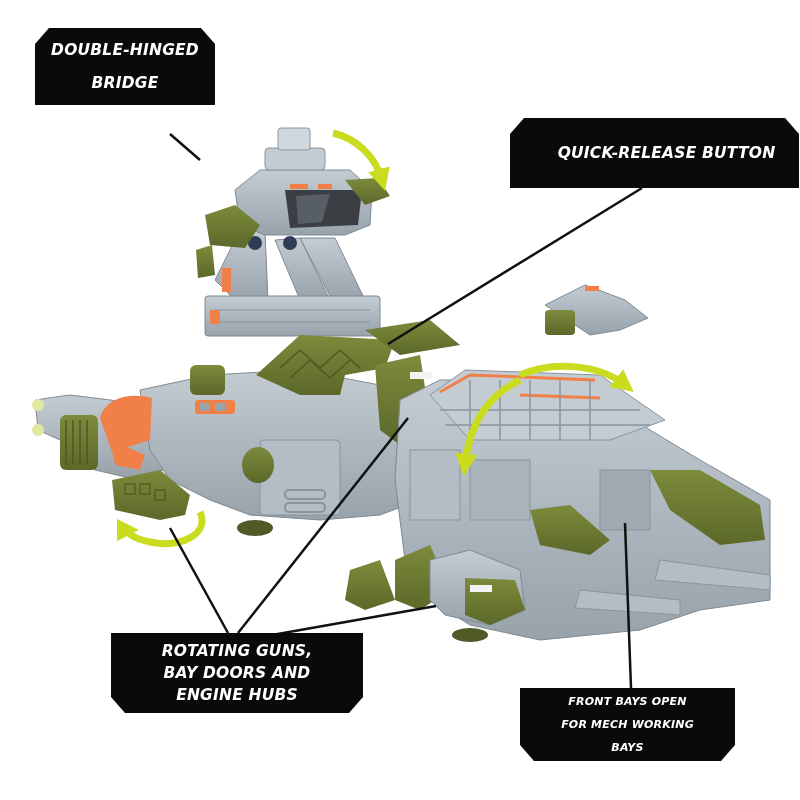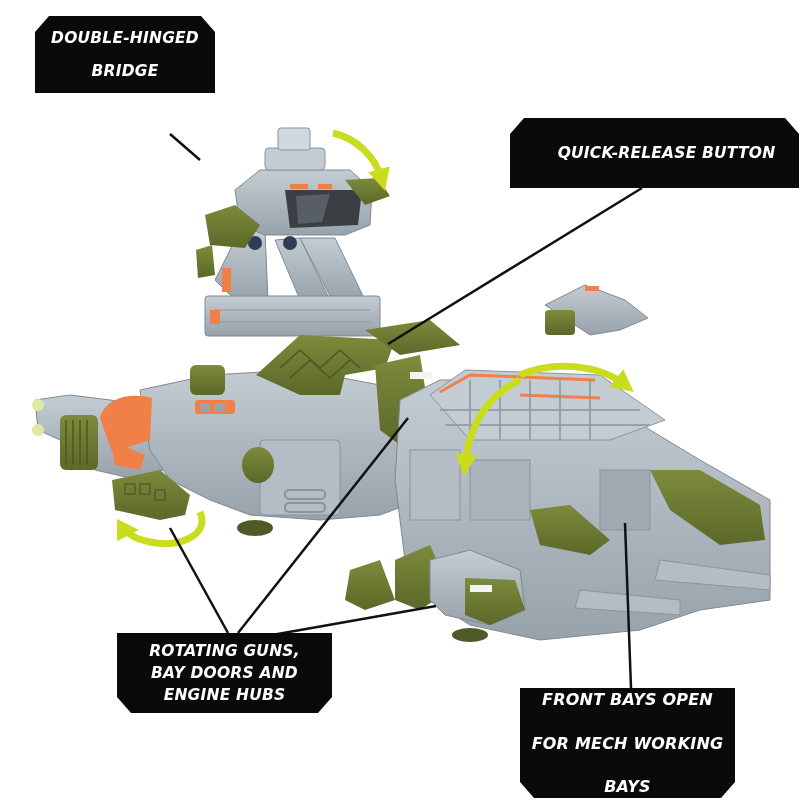--- a/index.html
+++ b/index.html
@@ -11,24 +11,24 @@
   .callout {
     position: absolute; background: #0a0a0a; color: #ffffff;
     font-family: "DejaVu Sans", sans-serif; font-weight: bold; font-style: italic;
     text-transform: uppercase; text-align: center; letter-spacing: 0.2px;
     display: flex; flex-direction: column; justify-content: center; align-items: center;
     box-shadow: 1px 1px 2px rgba(0,0,0,0.25);
   }
   .callout .line { display: block; white-space: nowrap; }
   .chamfer-top { clip-path: polygon(14px 0, calc(100% - 14px) 0, 100% 16px, 100% 100%, 0 100%, 0 16px); }
   .chamfer-bottom { clip-path: polygon(0 0, 100% 0, 100% calc(100% - 16px), calc(100% - 14px) 100%, 14px 100%, 0 calc(100% - 16px)); }
-  #callout-bridge { left: 35px; top: 16px; width: 180px; height: 77px; font-size: 15.5px; line-height: 21px; gap: 12px; }
+  #callout-bridge { left: 35px; top: 28px; width: 180px; height: 77px; font-size: 15.5px; line-height: 21px; gap: 12px; }
   #callout-quick { left: 510px; top: 118px; width: 265px; height: 70px; font-size: 15.5px; line-height: 22px; padding-left: 24px; }
-  #callout-rotating { left: 117px; top: 633px; width: 215px; height: 80px; font-size: 15.5px; line-height: 22px; }
-  #callout-front { left: 520px; top: 688px; width: 215px; height: 110px; font-size: 16px; line-height: 23px; justify-content: space-between; }
+  #callout-rotating { left: 111px; top: 633px; width: 252px; height: 80px; font-size: 15.5px; line-height: 22px; }
+  #callout-front { left: 520px; top: 688px; width: 215px; height: 73px; font-size: 11px; line-height: 23px; }
 </style>
 </head>
 <body>
 
 <svg class="scene" viewBox="0 0 800 800" xmlns="http://www.w3.org/2000/svg">
   <defs>
     <marker id="arrowhead" viewBox="0 0 10 10" refX="5" refY="5" markerWidth="3.2" markerHeight="3.2" orient="auto-start-reverse">
       <path d="M0,0 L10,5 L0,10 z" fill="#c9dc1e"></path>
     </marker>
     <linearGradient id="grayGrad" x1="0" y1="0" x2="0" y2="1">

